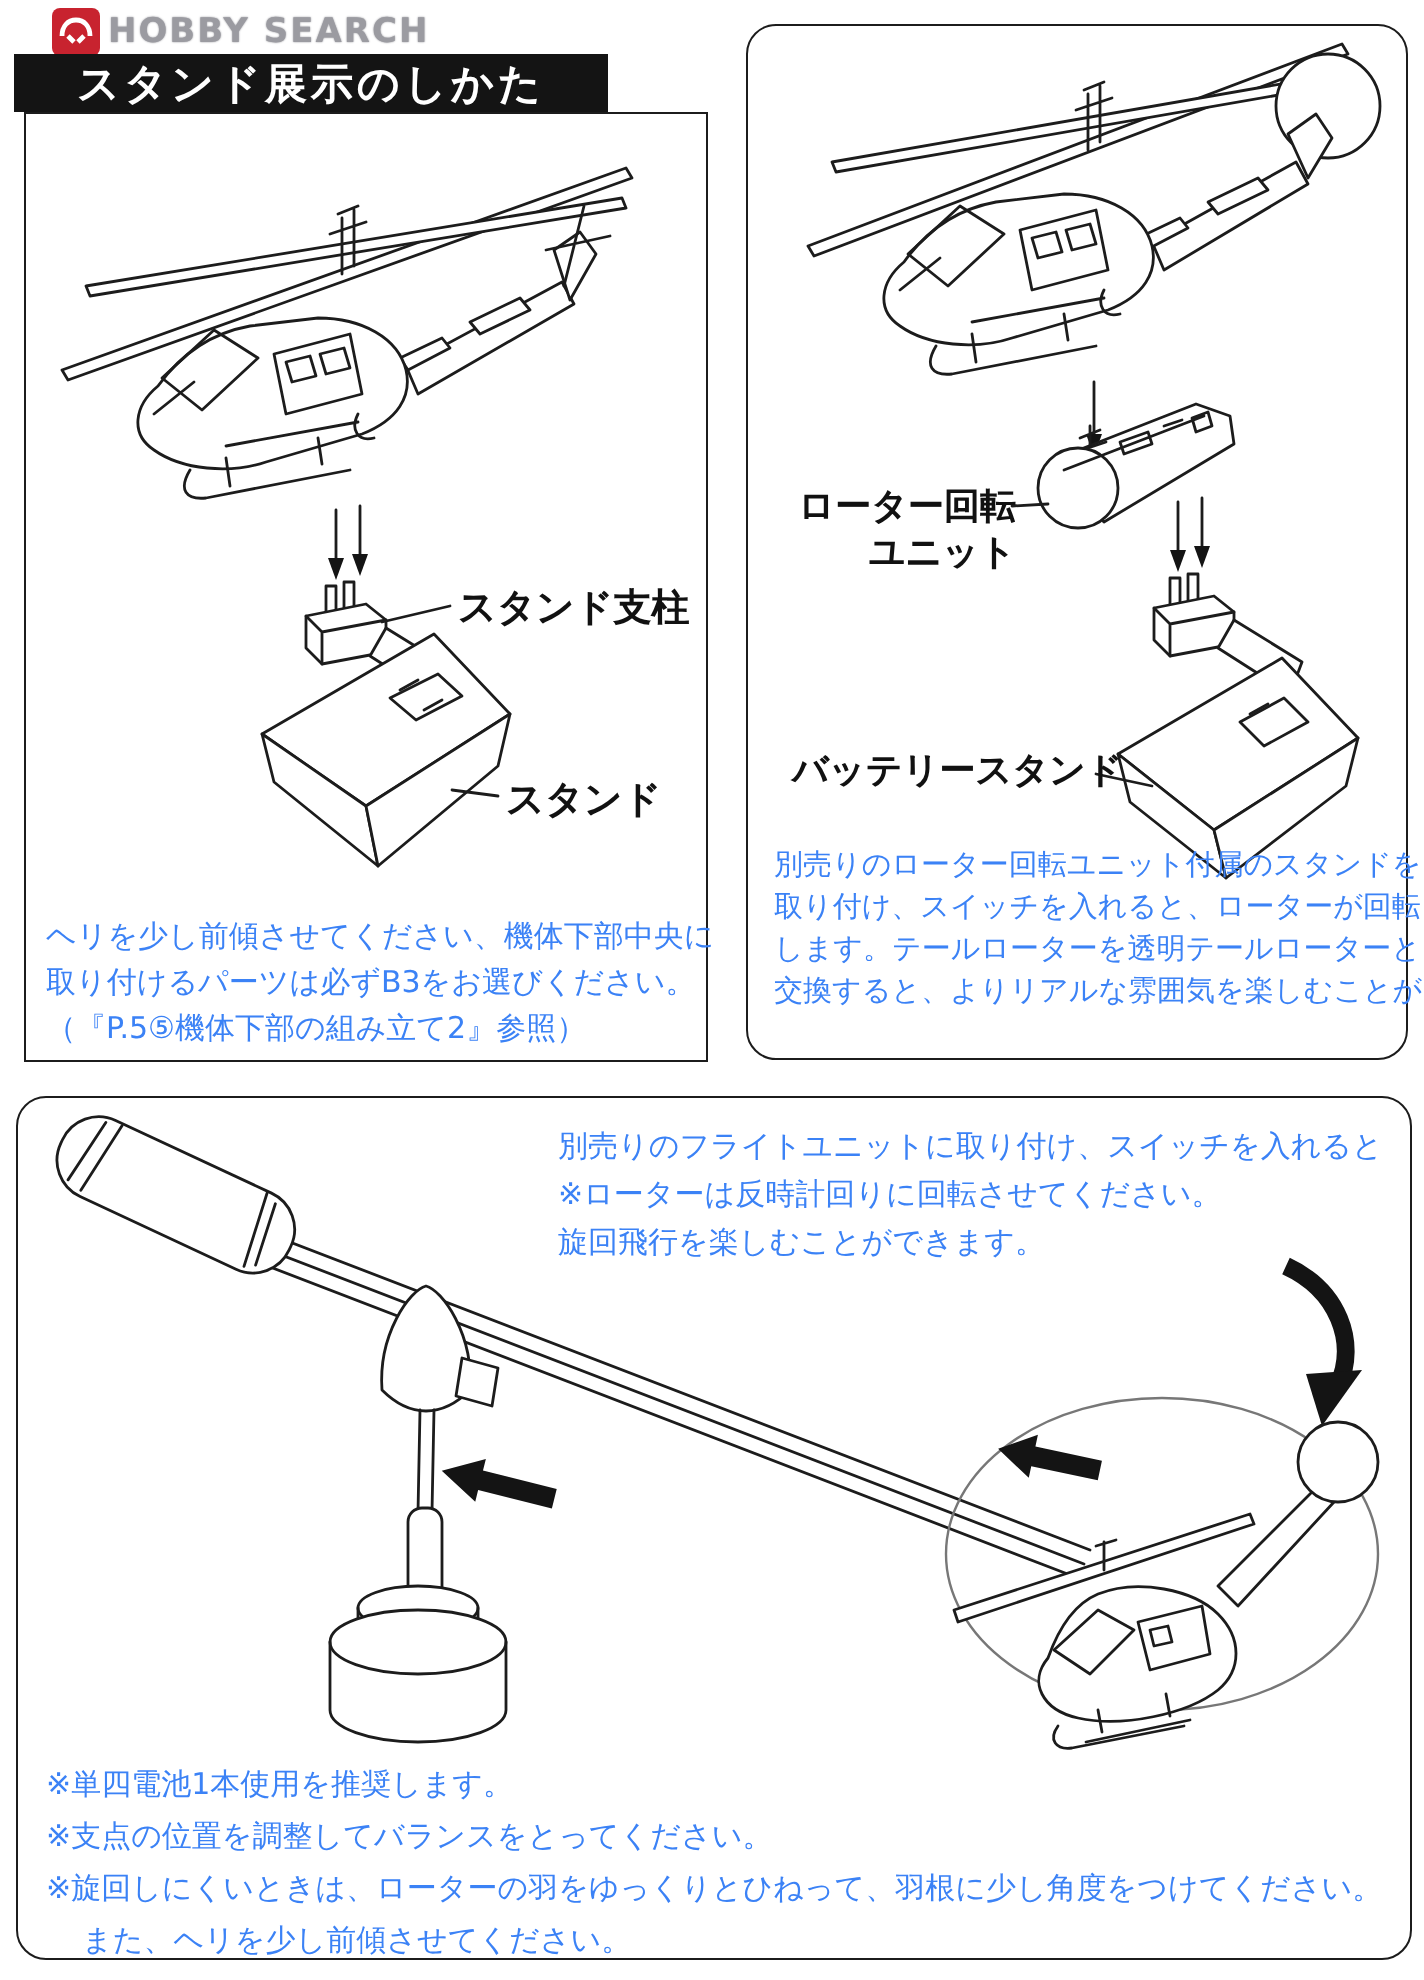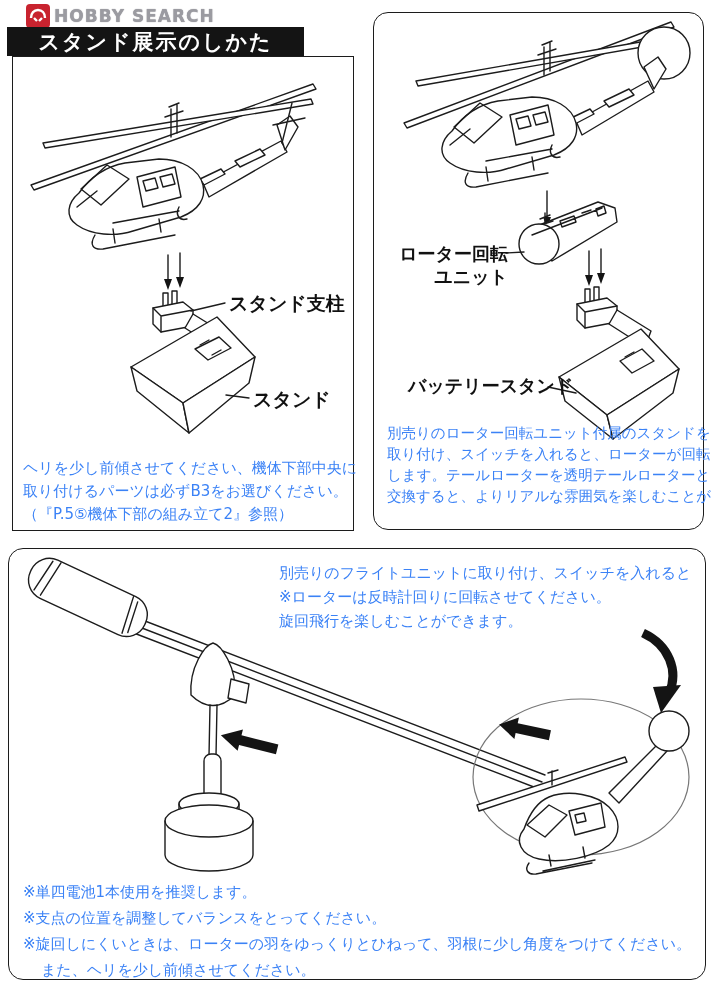--- a/index.html
+++ b/index.html
@@ -162,21 +162,21 @@
       <path class="inkf" d="M305,356 L299,380 L239,426 L233,402 Z"></path>
       <path class="inkf" d="M246,348 L268,336 L280,348 L258,360 Z"></path>
       <path class="ink" d="M251,344 l9,-5"></path>
 
       <path class="ink" d="M174,374 L202,380"></path>
     </svg>
     <div class="part-label lbl-18 txt-center" style="left:16px;top:229px;width:118px;">
       <div>ローター回転</div>
       <div>ユニット</div>
     </div>
-    <div class="part-label lbl-18" style="left:34px;top:361px;text-align:center;">バッテリースタンド</div>
+    <div class="part-label lbl-18" style="left:22px;top:361px;text-align:center;">バッテリースタンド</div>
     <div class="para right-desc">
       <div>別売りのローター回転ユニット付属のスタンドを</div>
       <div>取り付け、スイッチを入れると、ローターが回転</div>
       <div>します。テールローターを透明テールローターと</div>
       <div>交換すると、よりリアルな雰囲気を楽しむことが</div>
     </div>
   </div>
 
   <div class="bottom-box">
     <svg width="693" height="427" viewBox="0 0 693 427">

